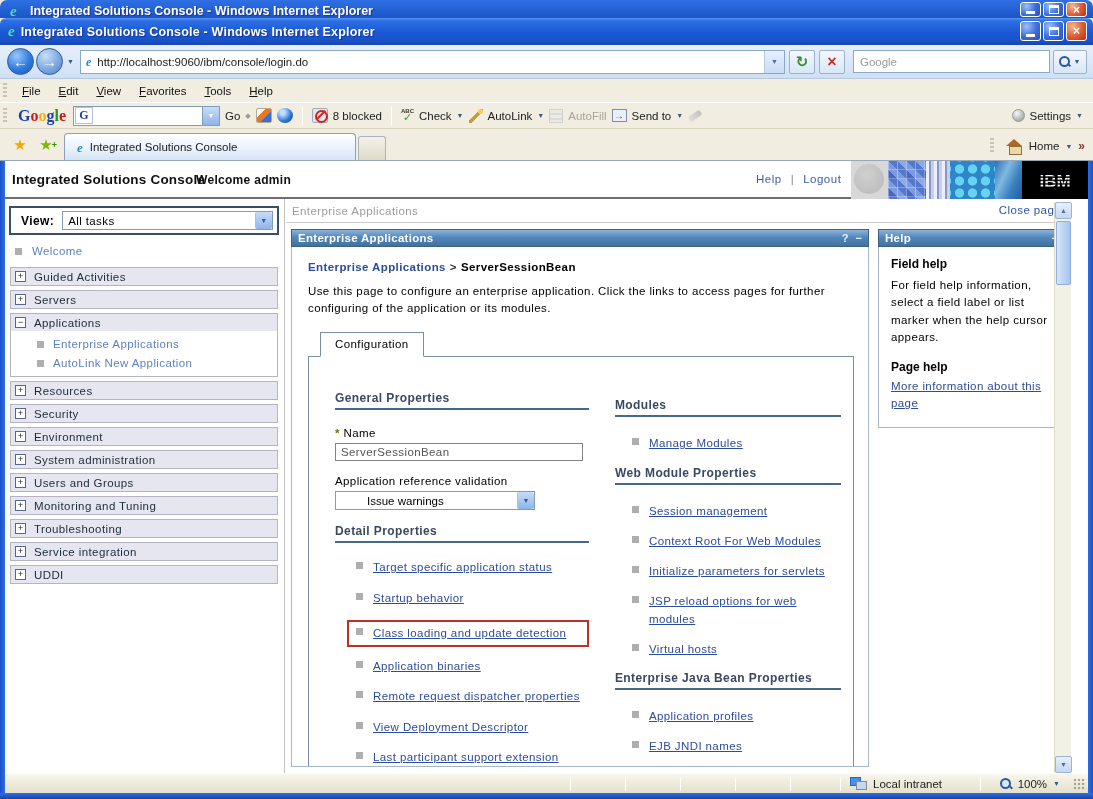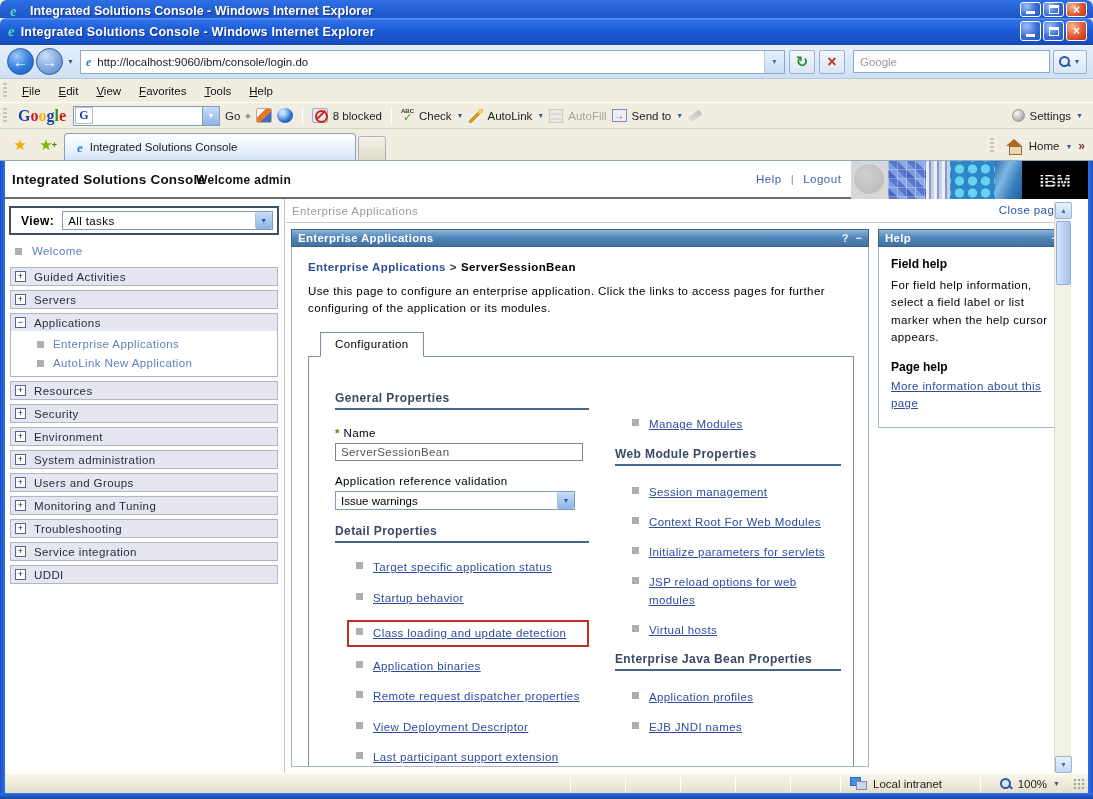--- a/index.html
+++ b/index.html
@@ -174,21 +174,21 @@
   .tabpane { border:1px solid #7A8FA6; min-height:428px; padding:34px 12px 12px 26px; display:flex; gap:26px; align-items:flex-start; }
   .col-l { width:255px; }
   .col-r { width:227px; margin-top:7px; }
   .sec-title { font-weight:bold; font-size:12px; color:#3A4963; border-bottom:2px solid #44688F; padding-bottom:3px; letter-spacing:.4px; }
   .req { color:#7A6A00; font-weight:bold; margin-right:4px; }
   .fld-label { letter-spacing:.4px; }
   .gen-name { margin-top:17px; }
   .name-input { display:block; margin-top:4px; width:248px; border:1px solid #848484; font-size:11.5px; letter-spacing:.4px; color:#555;
     padding:2px 5px; font-family:inherit; }
   .gen-val { margin-top:14px; }
-  .val-select { margin-top:4px; width:240px; }
+  .val-select { margin-top:4px; width:200px;padding-left:26px; }
   .dp-title { margin-top:14px; }
   .linklist { margin-top:16px; }
   .linkrow { display:flex; gap:10px; margin:0 0 13px 21px; align-items:flex-start; }
   .linkrow .sqbullet { margin-top:3px; }
   .plink { color:#2C4C9C; text-decoration:underline; letter-spacing:.4px; cursor:pointer; line-height:1.5; }
   .linkrow.hl { border:2px solid #BE3022; padding:3px 6px 3px 7px; margin-left:12px; margin-bottom:11px; }
   .rsec { margin-bottom:6px; }
   .rsec .linklist { margin-top:18px; }
   .rsec .linkrow { margin-left:17px; }
 
@@ -593,20 +593,21 @@
                       <span class="sqbullet"></span>
                       <a class="plink">Last participant support extension</a>
                     </div>
                   </div>
 
               </div>
 
               <div class="col-r">
 
                   <div class="rsec">
+                    <div class="sec-title">Modules</div>
                     <div class="linklist">
 
                         <div class="linkrow">
                           <span class="sqbullet"></span>
                           <a class="plink">Manage Modules</a>
                         </div>
                       </div>
                   </div>
 
                   <div class="rsec">

